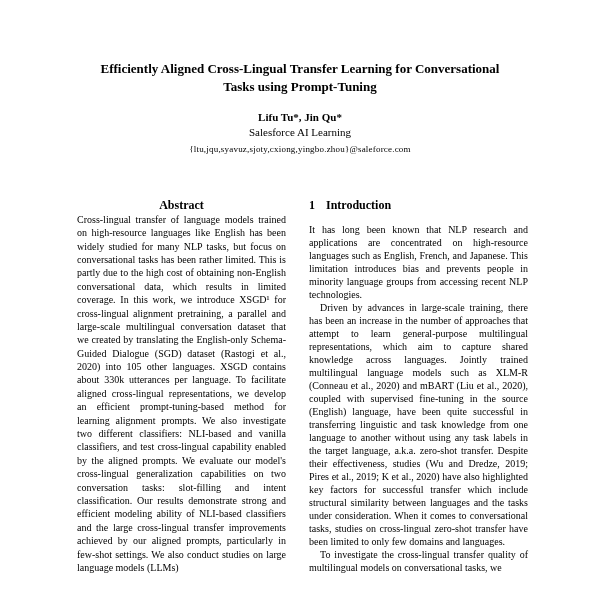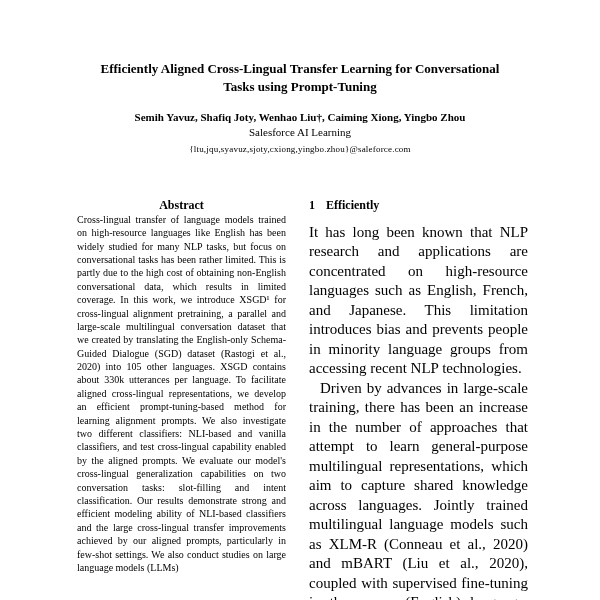--- a/index.html
+++ b/index.html
@@ -56,56 +56,56 @@
       hyphens: auto;
       -webkit-hyphens: auto;
     }
     .section-heading {
       font-size: 12px;
       font-weight: bold;
       margin-bottom: 10px;
     }
     .sec-num { margin-right: 11px; }
     .para {
-      font-size: 15px;
+      font-size: 10px;
       line-height: 1.3;
       text-align: justify;
       hyphens: auto;
       -webkit-hyphens: auto;
     }
     .indent { text-indent: 11px; }
   </style>
 </head>
 <body>
 
 <div class="page">
 
   <header>
     <h1 class="title">
       <span class="title-line">Efficiently Aligned Cross-Lingual Transfer Learning for Conversational</span>
       <span class="title-line">Tasks using Prompt-Tuning</span>
     </h1>
 
     <div class="authors">
-      <div class="author-line">Semih Yavuz, Shafiq Joty, Wenhao Liu†, Caiming Xiong, Yingbo Zhou</div>
+      <div class="author-line">Lifu Tu*, Jin Qu*</div>
       <div class="affiliation">Salesforce AI Learning</div>
       <div class="email">{ltu,jqu,syavuz,sjoty,cxiong,yingbo.zhou}@saleforce.com</div>
     </div>
   </header>
 
   <main class="columns">
 
     <section class="col">
       <h2 class="abstract-heading">Abstract</h2>
       <p class="abstract-body">Cross-lingual transfer of language models trained on high-resource languages like English has been widely studied for many NLP tasks, but focus on conversational tasks has been rather limited. This is partly due to the high cost of obtaining non-English conversational data, which results in limited coverage. In this work, we introduce XSGD¹ for cross-lingual alignment pretraining, a parallel and large-scale multilingual conversation dataset that we created by translating the English-only Schema-Guided Dialogue (SGD) dataset (Rastogi et al., 2020) into 105 other languages. XSGD contains about 330k utterances per language. To facilitate aligned cross-lingual representations, we develop an efficient prompt-tuning-based method for learning alignment prompts. We also investigate two different classifiers: NLI-based and vanilla classifiers, and test cross-lingual capability enabled by the aligned prompts. We evaluate our model's cross-lingual generalization capabilities on two conversation tasks: slot-filling and intent classification. Our results demonstrate strong and efficient modeling ability of NLI-based classifiers and the large cross-lingual transfer improvements achieved by our aligned prompts, particularly in few-shot settings. We also conduct studies on large language models (LLMs)</p>
     </section>
 
     <section class="col">
       <h2 class="section-heading">
-        <span class="sec-num">1</span><span>Efficiently</span>
+        <span class="sec-num">1</span><span>Introduction</span>
       </h2>
       <p class="para">It has long been known that NLP research and applications are concentrated on high-resource languages such as English, French, and Japanese. This limitation introduces bias and prevents people in minority language groups from accessing recent NLP technologies.</p>
       <p class="para indent">Driven by advances in large-scale training, there has been an increase in the number of approaches that attempt to learn general-purpose multilingual representations, which aim to capture shared knowledge across languages. Jointly trained multilingual language models such as XLM-R (Conneau et al., 2020) and mBART (Liu et al., 2020), coupled with supervised fine-tuning in the source (English) language, have been quite successful in transferring linguistic and task knowledge from one language to another without using any task labels in the target language, a.k.a. zero-shot transfer. Despite their effectiveness, studies (Wu and Dredze, 2019; Pires et al., 2019; K et al., 2020) have also highlighted key factors for successful transfer which include structural similarity between languages and the tasks under consideration. When it comes to conversational tasks, studies on cross-lingual zero-shot transfer have been limited to only few domains and languages.</p>
       <p class="para indent">To investigate the cross-lingual transfer quality of multilingual models on conversational tasks, we</p>
     </section>
 
   </main>
 
 </div>
 

